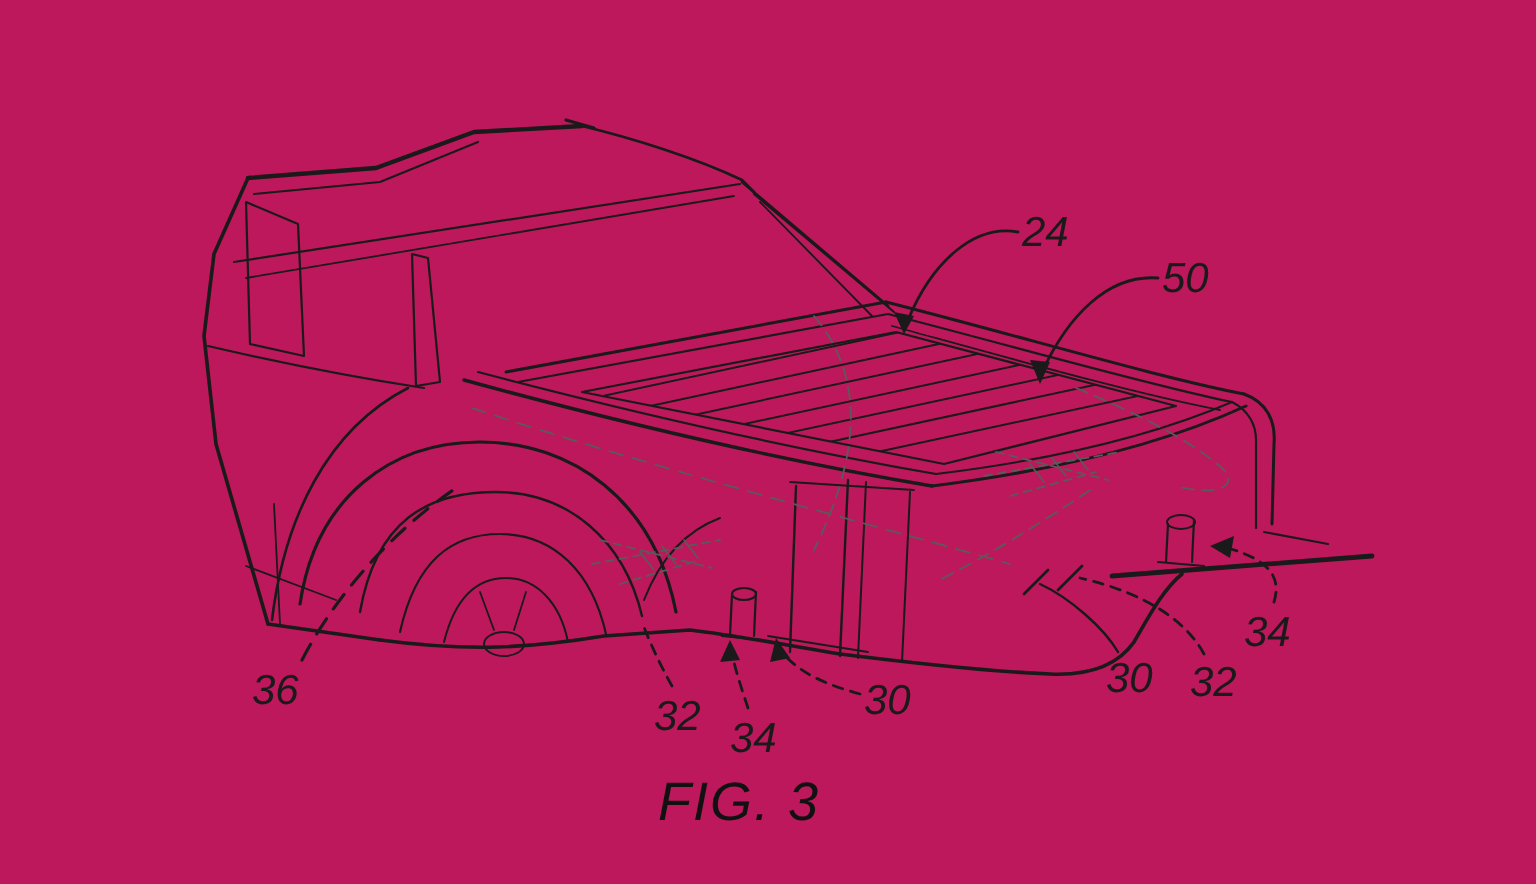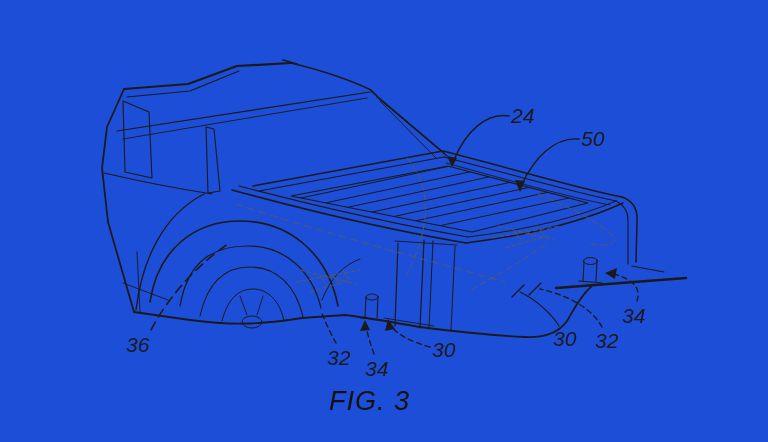--- a/index.html
+++ b/index.html
@@ -1,19 +1,19 @@
 <!DOCTYPE html>
 <html><head>
 <meta charset="utf-8">
 <style>
   html,body{margin:0;padding:0;background:#ffffff;}
   .page{
     position:relative;
     width:768px;height:442px;
-    background:#1d4ed8;
+    background:#be185d;
     overflow:hidden;
     font-family:"Liberation Sans", sans-serif;
   }
   svg{display:block;}
   .ink{stroke:#1a1a1a;fill:none;stroke-linecap:round;stroke-linejoin:round;}
   .hid{stroke:#5a5a5a;fill:none;stroke-linecap:round;stroke-linejoin:round;}
   .ref{
     font-family:"Liberation Sans", sans-serif;
     font-style:italic;
     font-size:21px;

